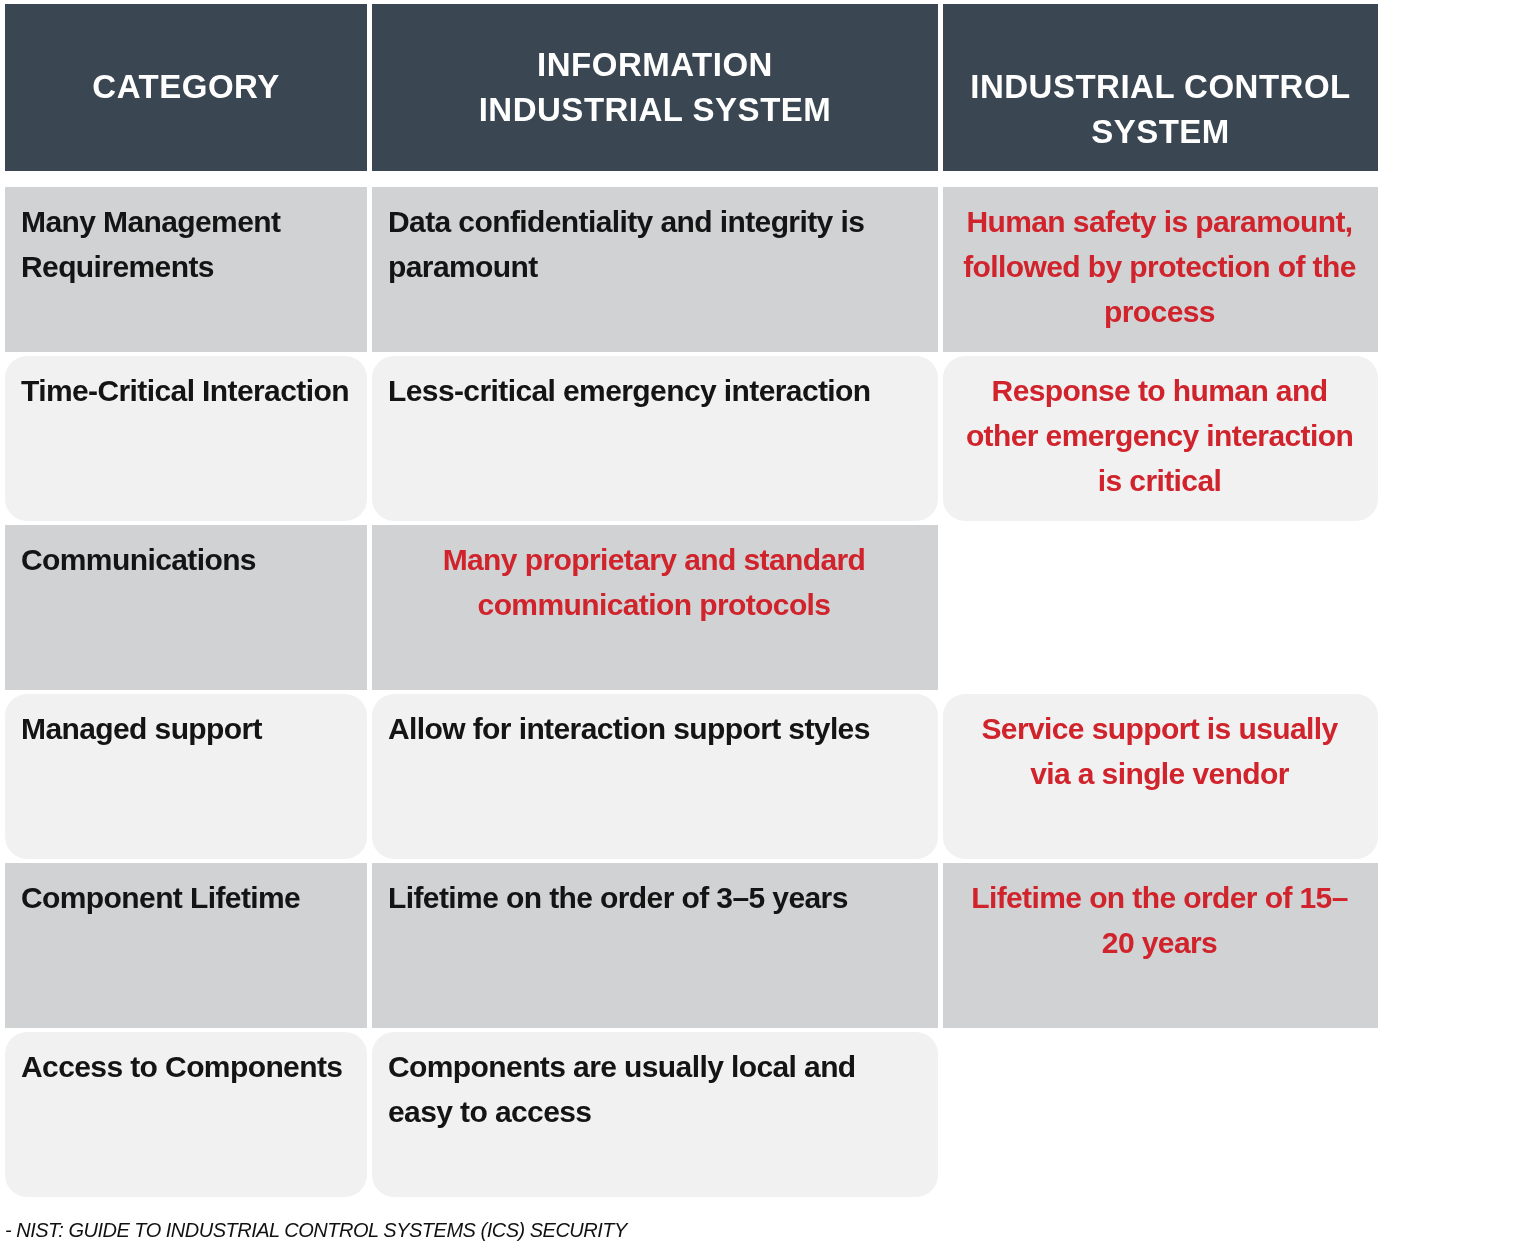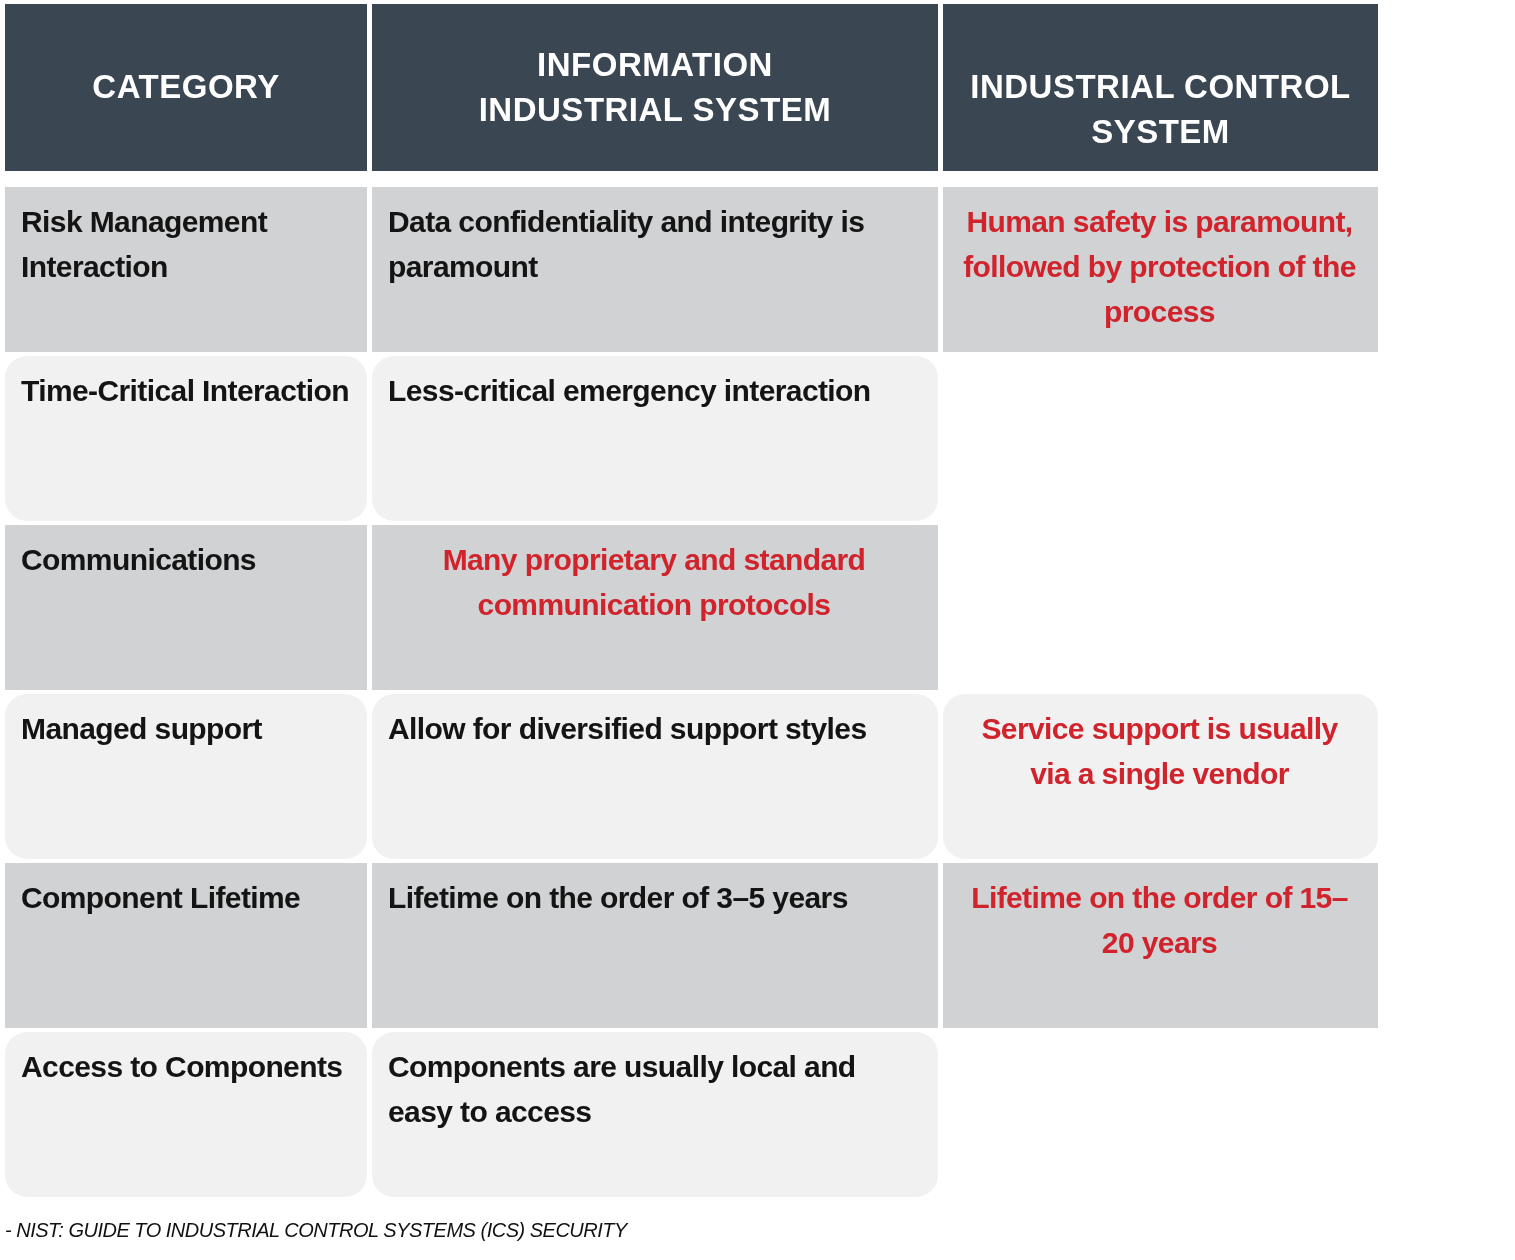--- a/index.html
+++ b/index.html
@@ -83,38 +83,39 @@
       <span class="hwrap w2">INFORMATION INDUSTRIAL SYSTEM</span>
     </div>
     <div class="header-cell">
       <span class="hwrap w3">INDUSTRIAL CONTROL SYSTEM</span>
     </div>
   </div>
 
   <div class="body-rows">
 
     <div class="grid-row body-row row-gray">
-      <div class="cell">Risk Management Interaction</div>
+      <div class="cell">Many Management Requirements</div>
       <div class="cell">Data confidentiality and integrity is paramount</div>
       <div class="cell ics">Human safety is paramount, followed by protection of the process</div>
     </div>
 
     <div class="grid-row body-row row-light">
       <div class="cell">Time-Critical Interaction</div>
       <div class="cell">Less-critical emergency interaction</div>
+      <div class="cell ics">Response to human and other emergency interaction is critical</div>
     </div>
 
     <div class="grid-row body-row row-gray">
       <div class="cell">Communications</div>
       <div class="cell ics">Many proprietary and standard communication protocols</div>
     </div>
 
     <div class="grid-row body-row row-light">
       <div class="cell">Managed support</div>
-      <div class="cell">Allow for diversified support styles</div>
+      <div class="cell">Allow for interaction support styles</div>
       <div class="cell ics">Service support is usually via a single vendor</div>
     </div>
 
     <div class="grid-row body-row row-gray">
       <div class="cell">Component Lifetime</div>
       <div class="cell">Lifetime on the order of 3–5 years</div>
       <div class="cell ics">Lifetime on the order of 15–20 years</div>
     </div>
 
     <div class="grid-row body-row row-light">

